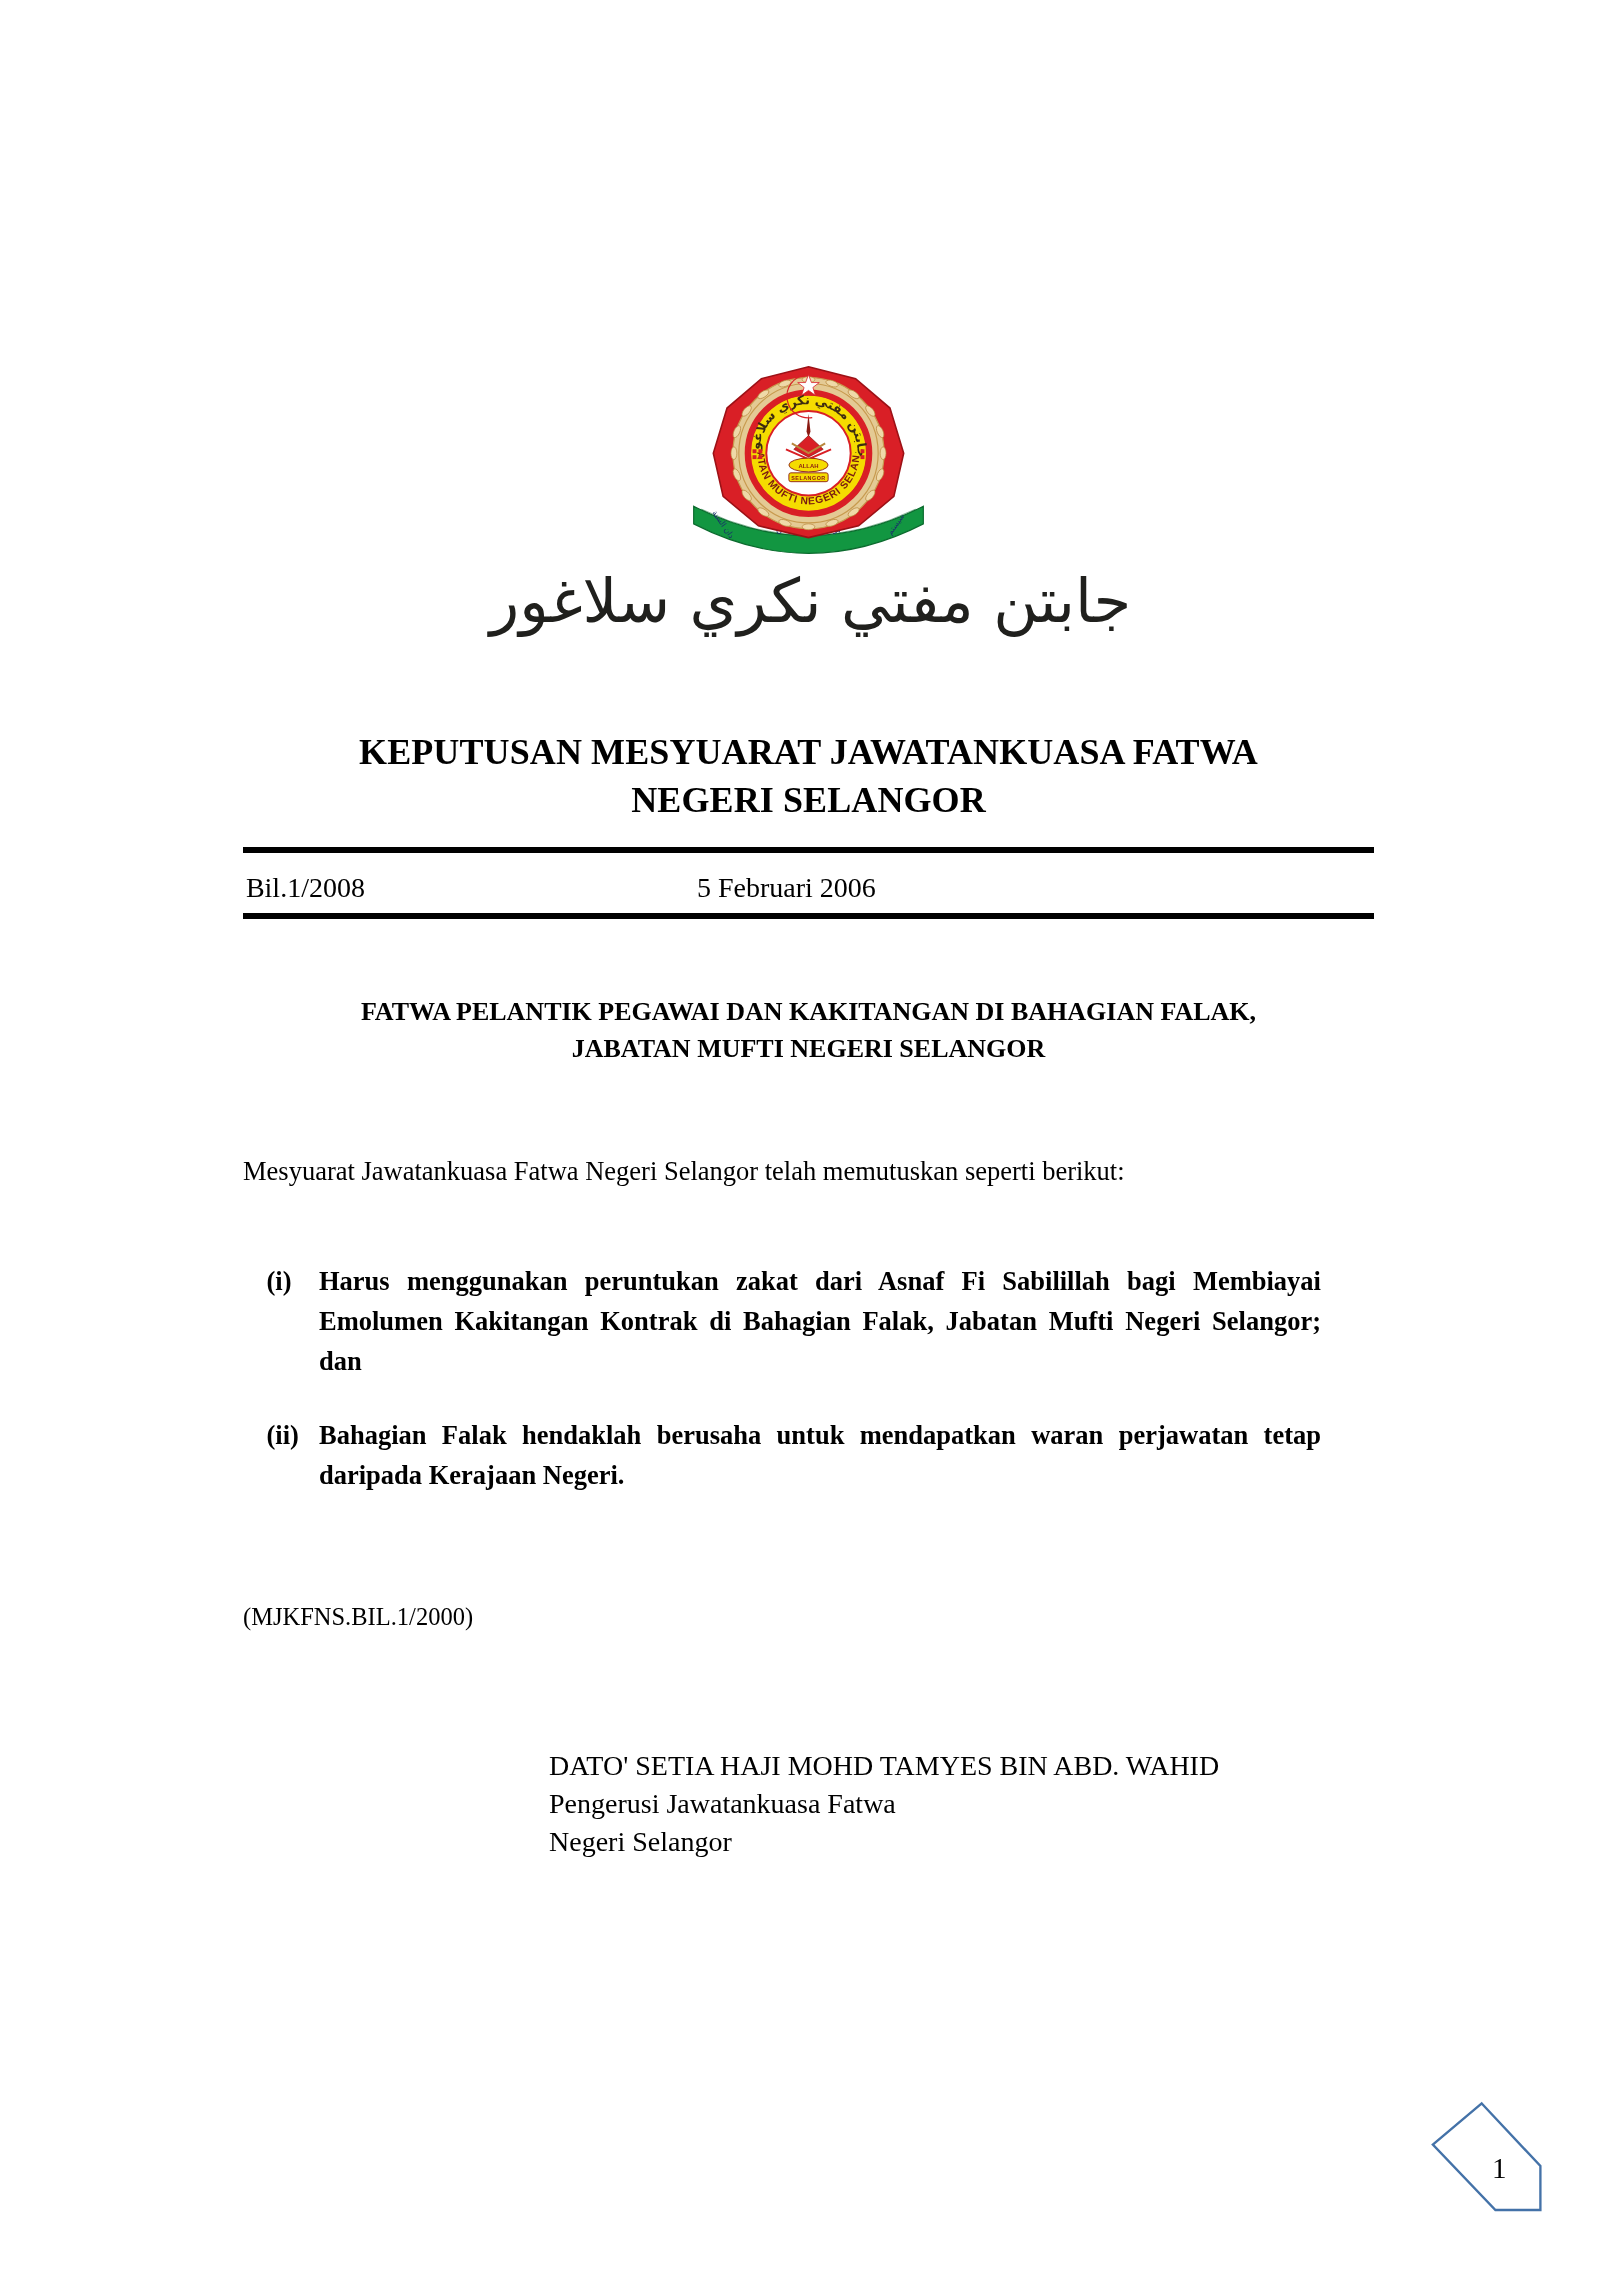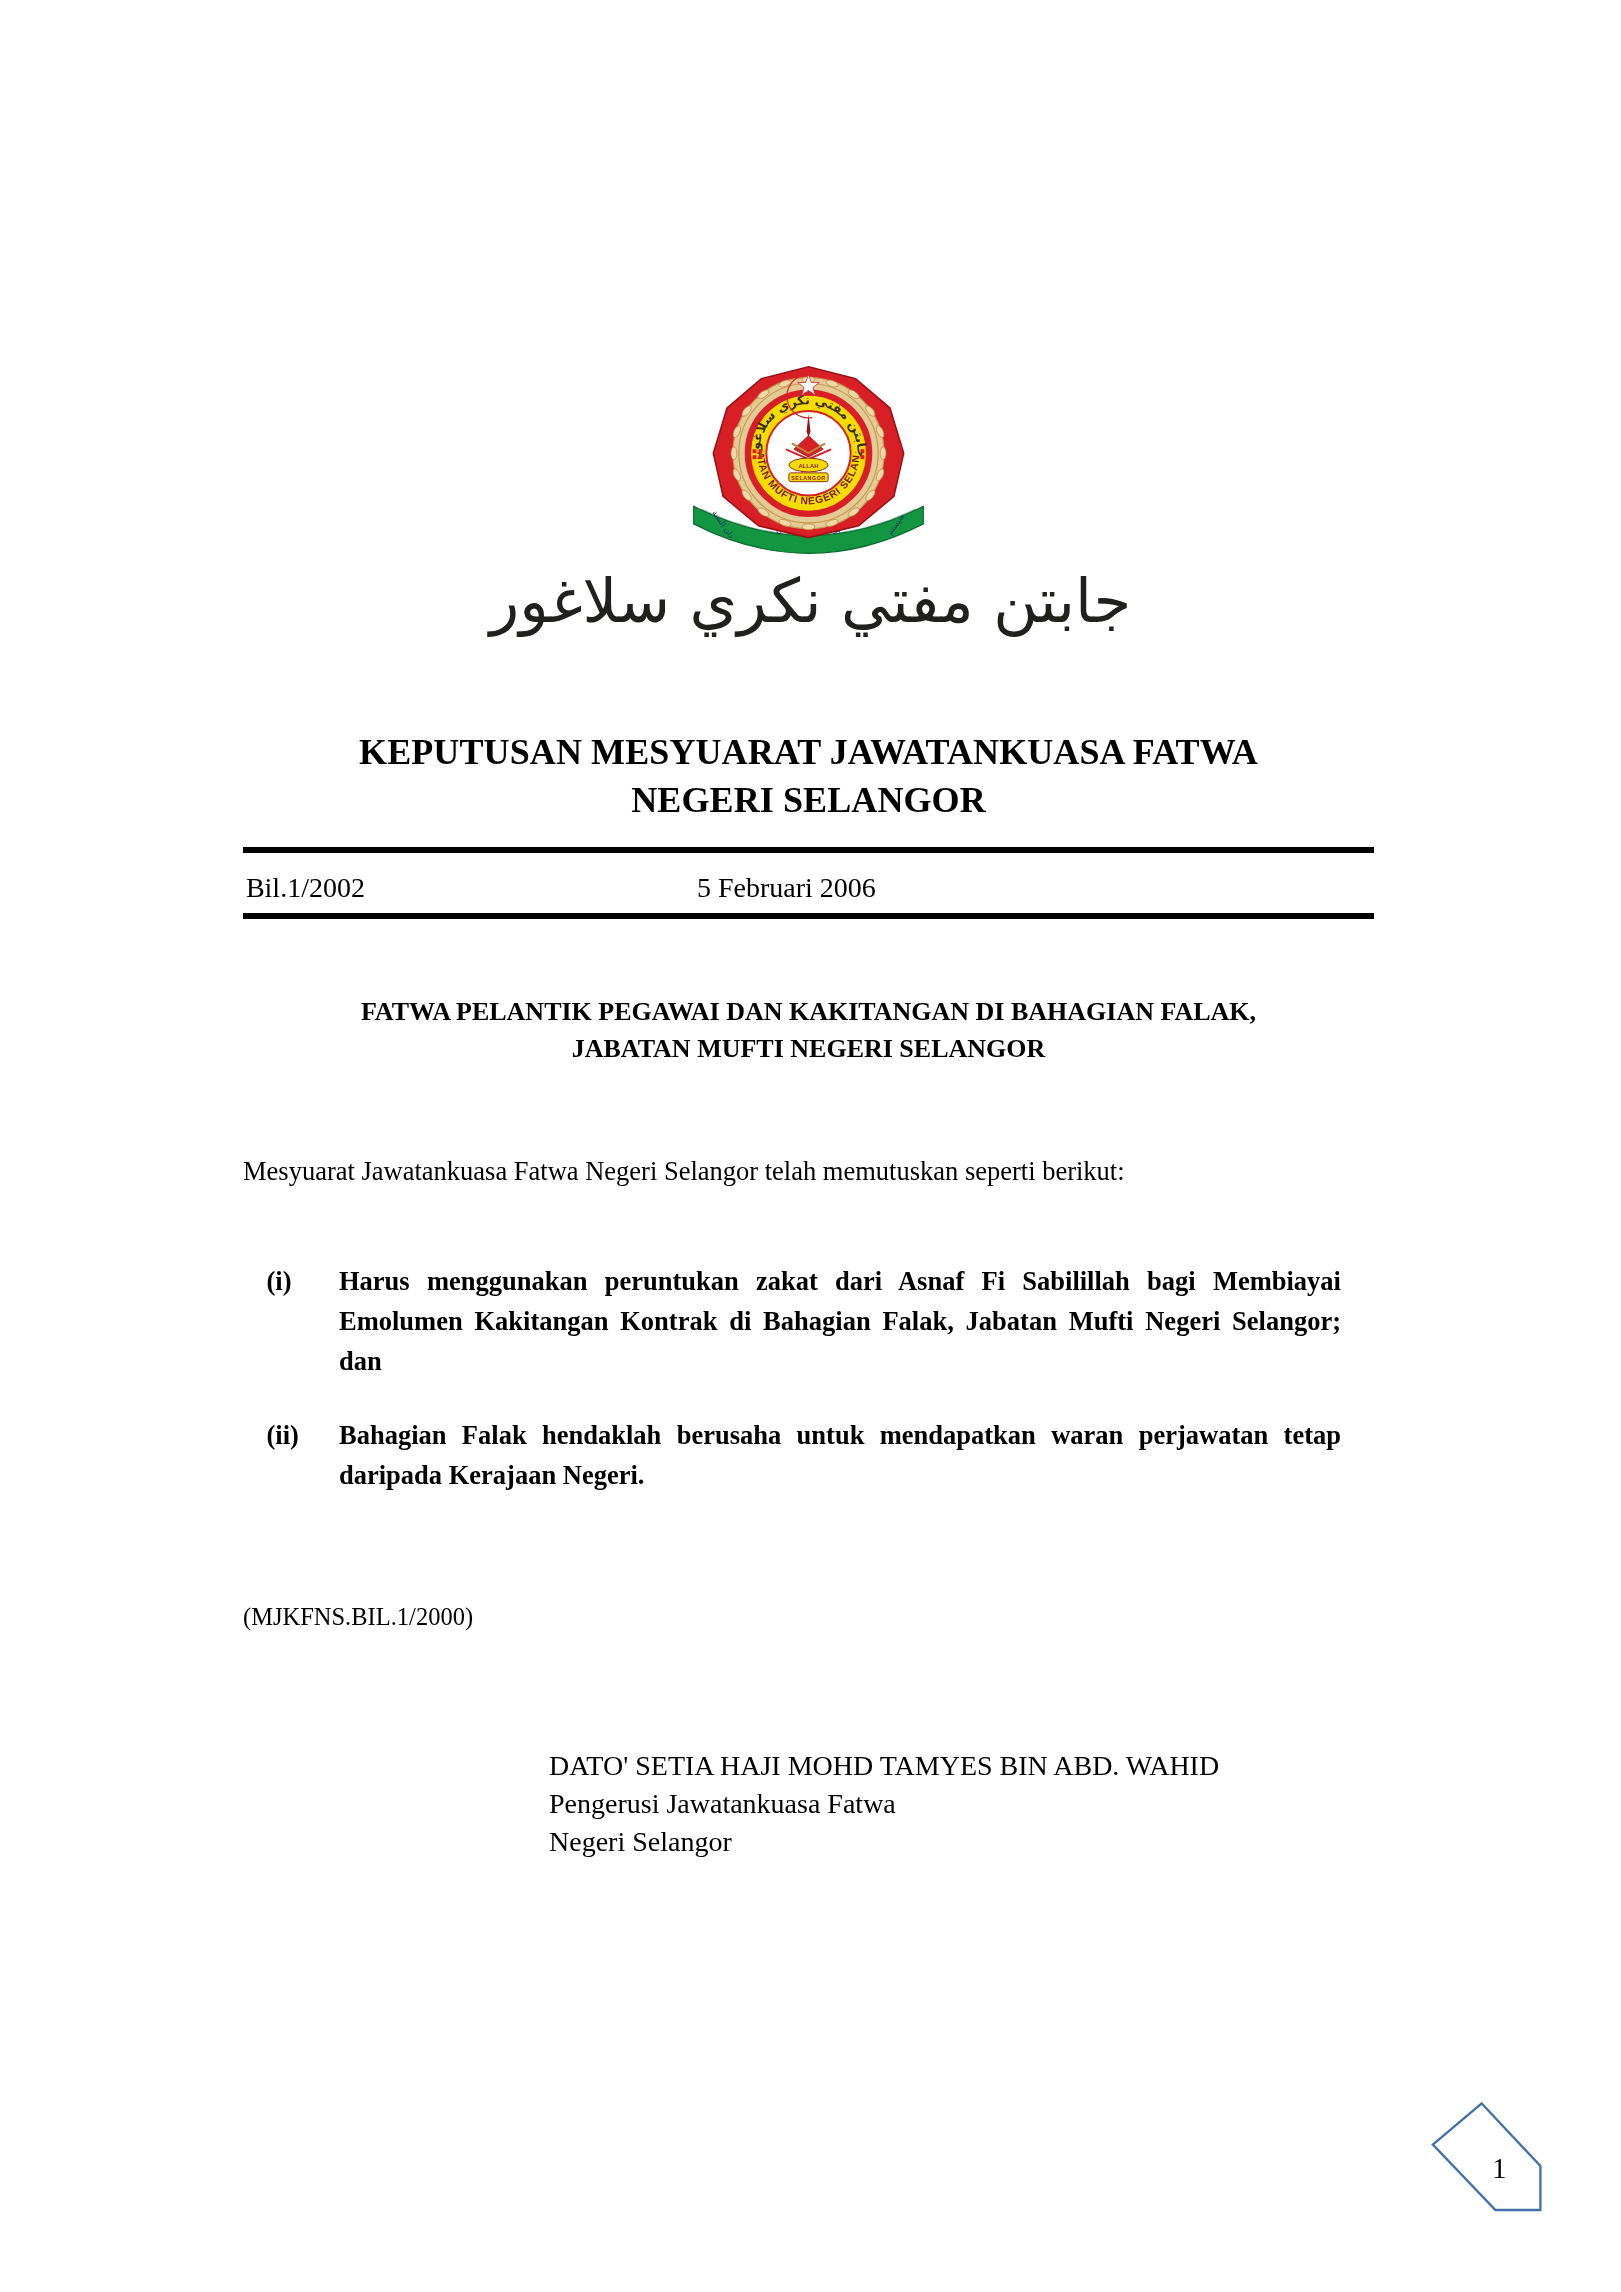--- a/index.html
+++ b/index.html
@@ -126,21 +126,21 @@
   #clause-ii { top: 1416px; }
 
   .clause-marker {
     position: absolute;
     left: 23.5px;
     top: 0;
     width: 69px;
     text-align: left;
   }
   .clause-text {
-    margin-left: 96px;
+    margin-left: 76px;
     width: 1002px;
     text-align: justify;
     text-align-last: left;
   }
 
   
   #reference-block {
     position: absolute;
     left: 243px;
     top: 1601px;
@@ -283,21 +283,21 @@
 
   <div id="jawi-wordmark">جابتن مفتي نكري سلاغور</div>
 
   <div id="doc-title" class="hdr-title">
     <div>KEPUTUSAN MESYUARAT JAWATANKUASA FATWA</div>
     <div>NEGERI SELANGOR</div>
   </div>
 
   <div id="rule-top" class="rule"></div>
   <div id="meta-row">
-    <span id="meta-bil">Bil.1/2002</span>
+    <span id="meta-bil">Bil.1/2008</span>
     <span id="meta-date">5 Februari 2006</span>
   </div>
   <div id="rule-bottom" class="rule"></div>
 
   <div id="subject-heading">
     <div>FATWA PELANTIK PEGAWAI DAN KAKITANGAN DI BAHAGIAN FALAK,</div>
     <div>JABATAN MUFTI NEGERI SELANGOR</div>
   </div>
 
   <div id="intro-paragraph">Mesyuarat Jawatankuasa Fatwa Negeri Selangor telah memutuskan seperti berikut:</div>

